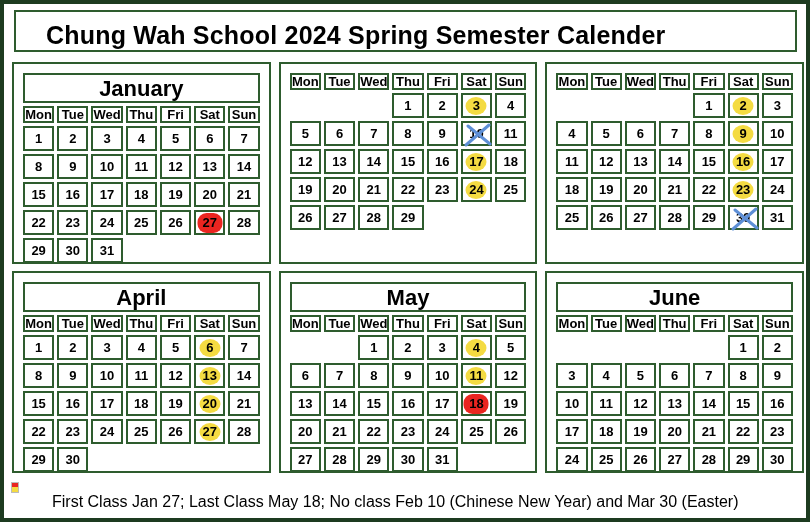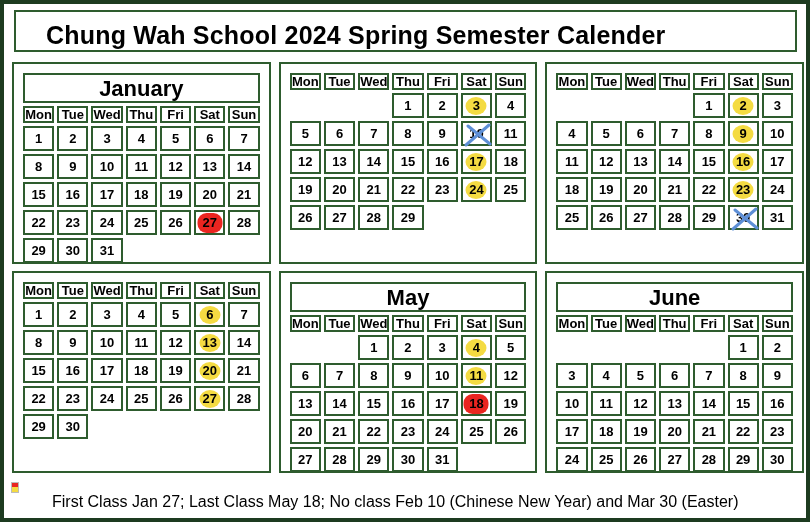--- a/index.html
+++ b/index.html
@@ -387,20 +387,21 @@
             <svg class="cross-x" viewBox="0 0 33 25" preserveAspectRatio="none">
               <path d="M6 4 L28 22 M27 3 L4 23" stroke="#5E8FD6" stroke-width="3" stroke-linecap="round" fill="none"></path>
             </svg>
           </div>
           <div class="day-cell">
             <span class="day-num">31</span>
           </div>
         </div>
       </div>
       <div class="month-panel">
+        <div class="month-title">April</div>
         <div class="week-grid">
           <div class="wd-cell">Mon</div>
           <div class="wd-cell">Tue</div>
           <div class="wd-cell">Wed</div>
           <div class="wd-cell">Thu</div>
           <div class="wd-cell">Fri</div>
           <div class="wd-cell">Sat</div>
           <div class="wd-cell">Sun</div>
         </div>
         <div class="week-grid">

